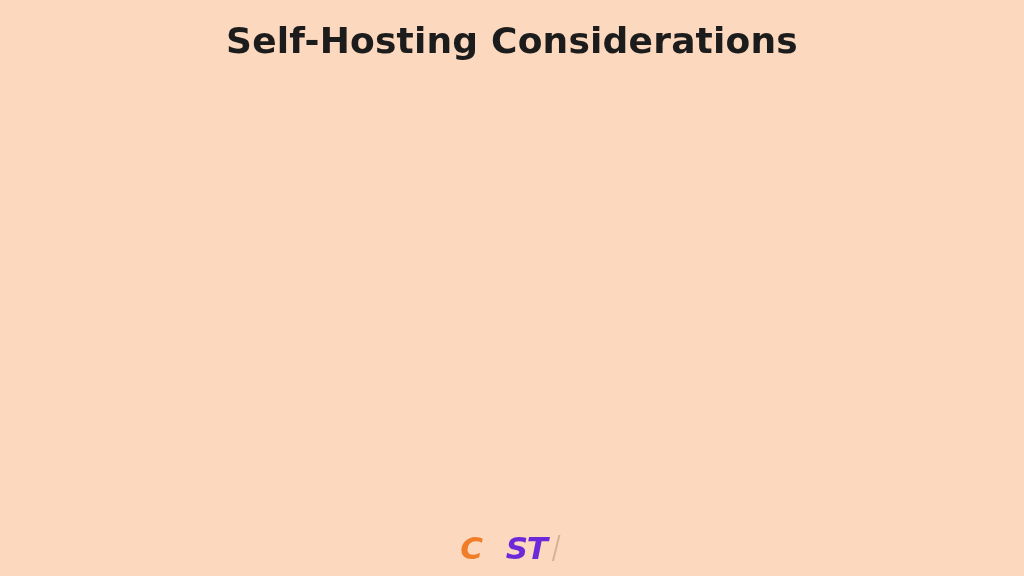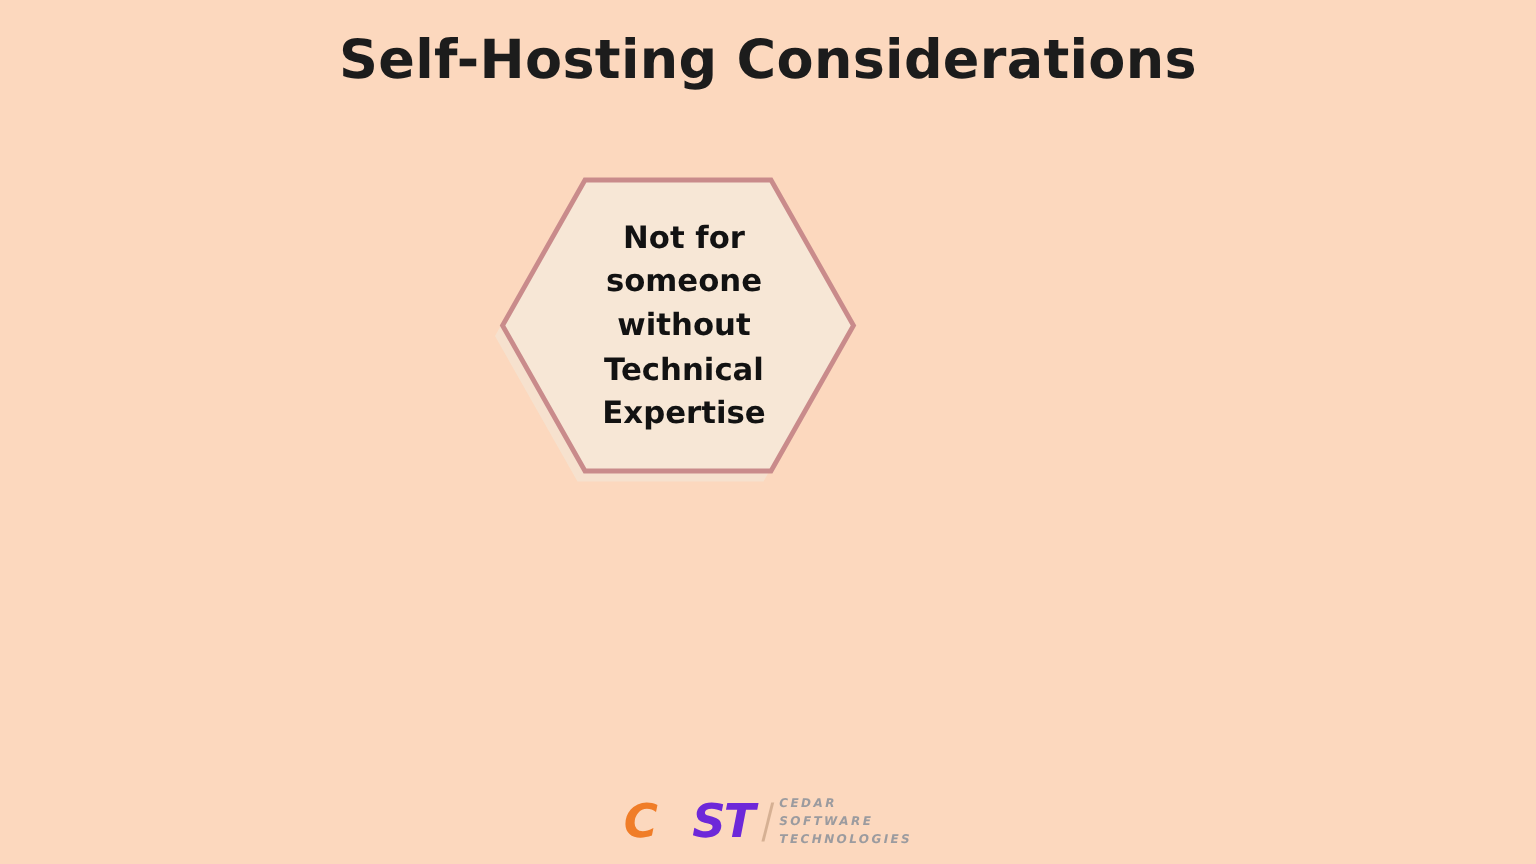--- a/index.html
+++ b/index.html
@@ -118,36 +118,24 @@
     white-space: nowrap;
   }
 </style>
 </head>
 <body>
 
 <div class="slide-title">Self-Hosting Considerations</div>
 
 <div class="hex-cluster">
 
-  <div class="hex" id="hex-1">
-    <svg viewBox="0 0 238 210" width="238" height="210">
-      <polygon points="57,8 181,8 236,105 181,202 57,202 2,105" fill="#f6e2cf" stroke="none" transform="translate(-5,7)" opacity="0.95"></polygon>
-      <polygon points="57,8 181,8 236,105 181,202 57,202 2,105" fill="#f7e7d6" stroke="#c98b8b" stroke-width="3.2"></polygon>
-    </svg>
-    <div class="hex-label">Not for someone without Technical Expertise</div>
-  </div>
 
 
 
 </div>
 
 <div class="logo">
   <div class="logo-mark">
     <span class="logo-c">C</span>
       <span class="logo-st">ST</span>
   </div>
   <div class="logo-divider"></div>
-  <div class="logo-words">
-    <div>Cedar</div>
-    <div>Software</div>
-    <div>Technologies</div>
-  </div>
 </div>
 
 </body></html>

